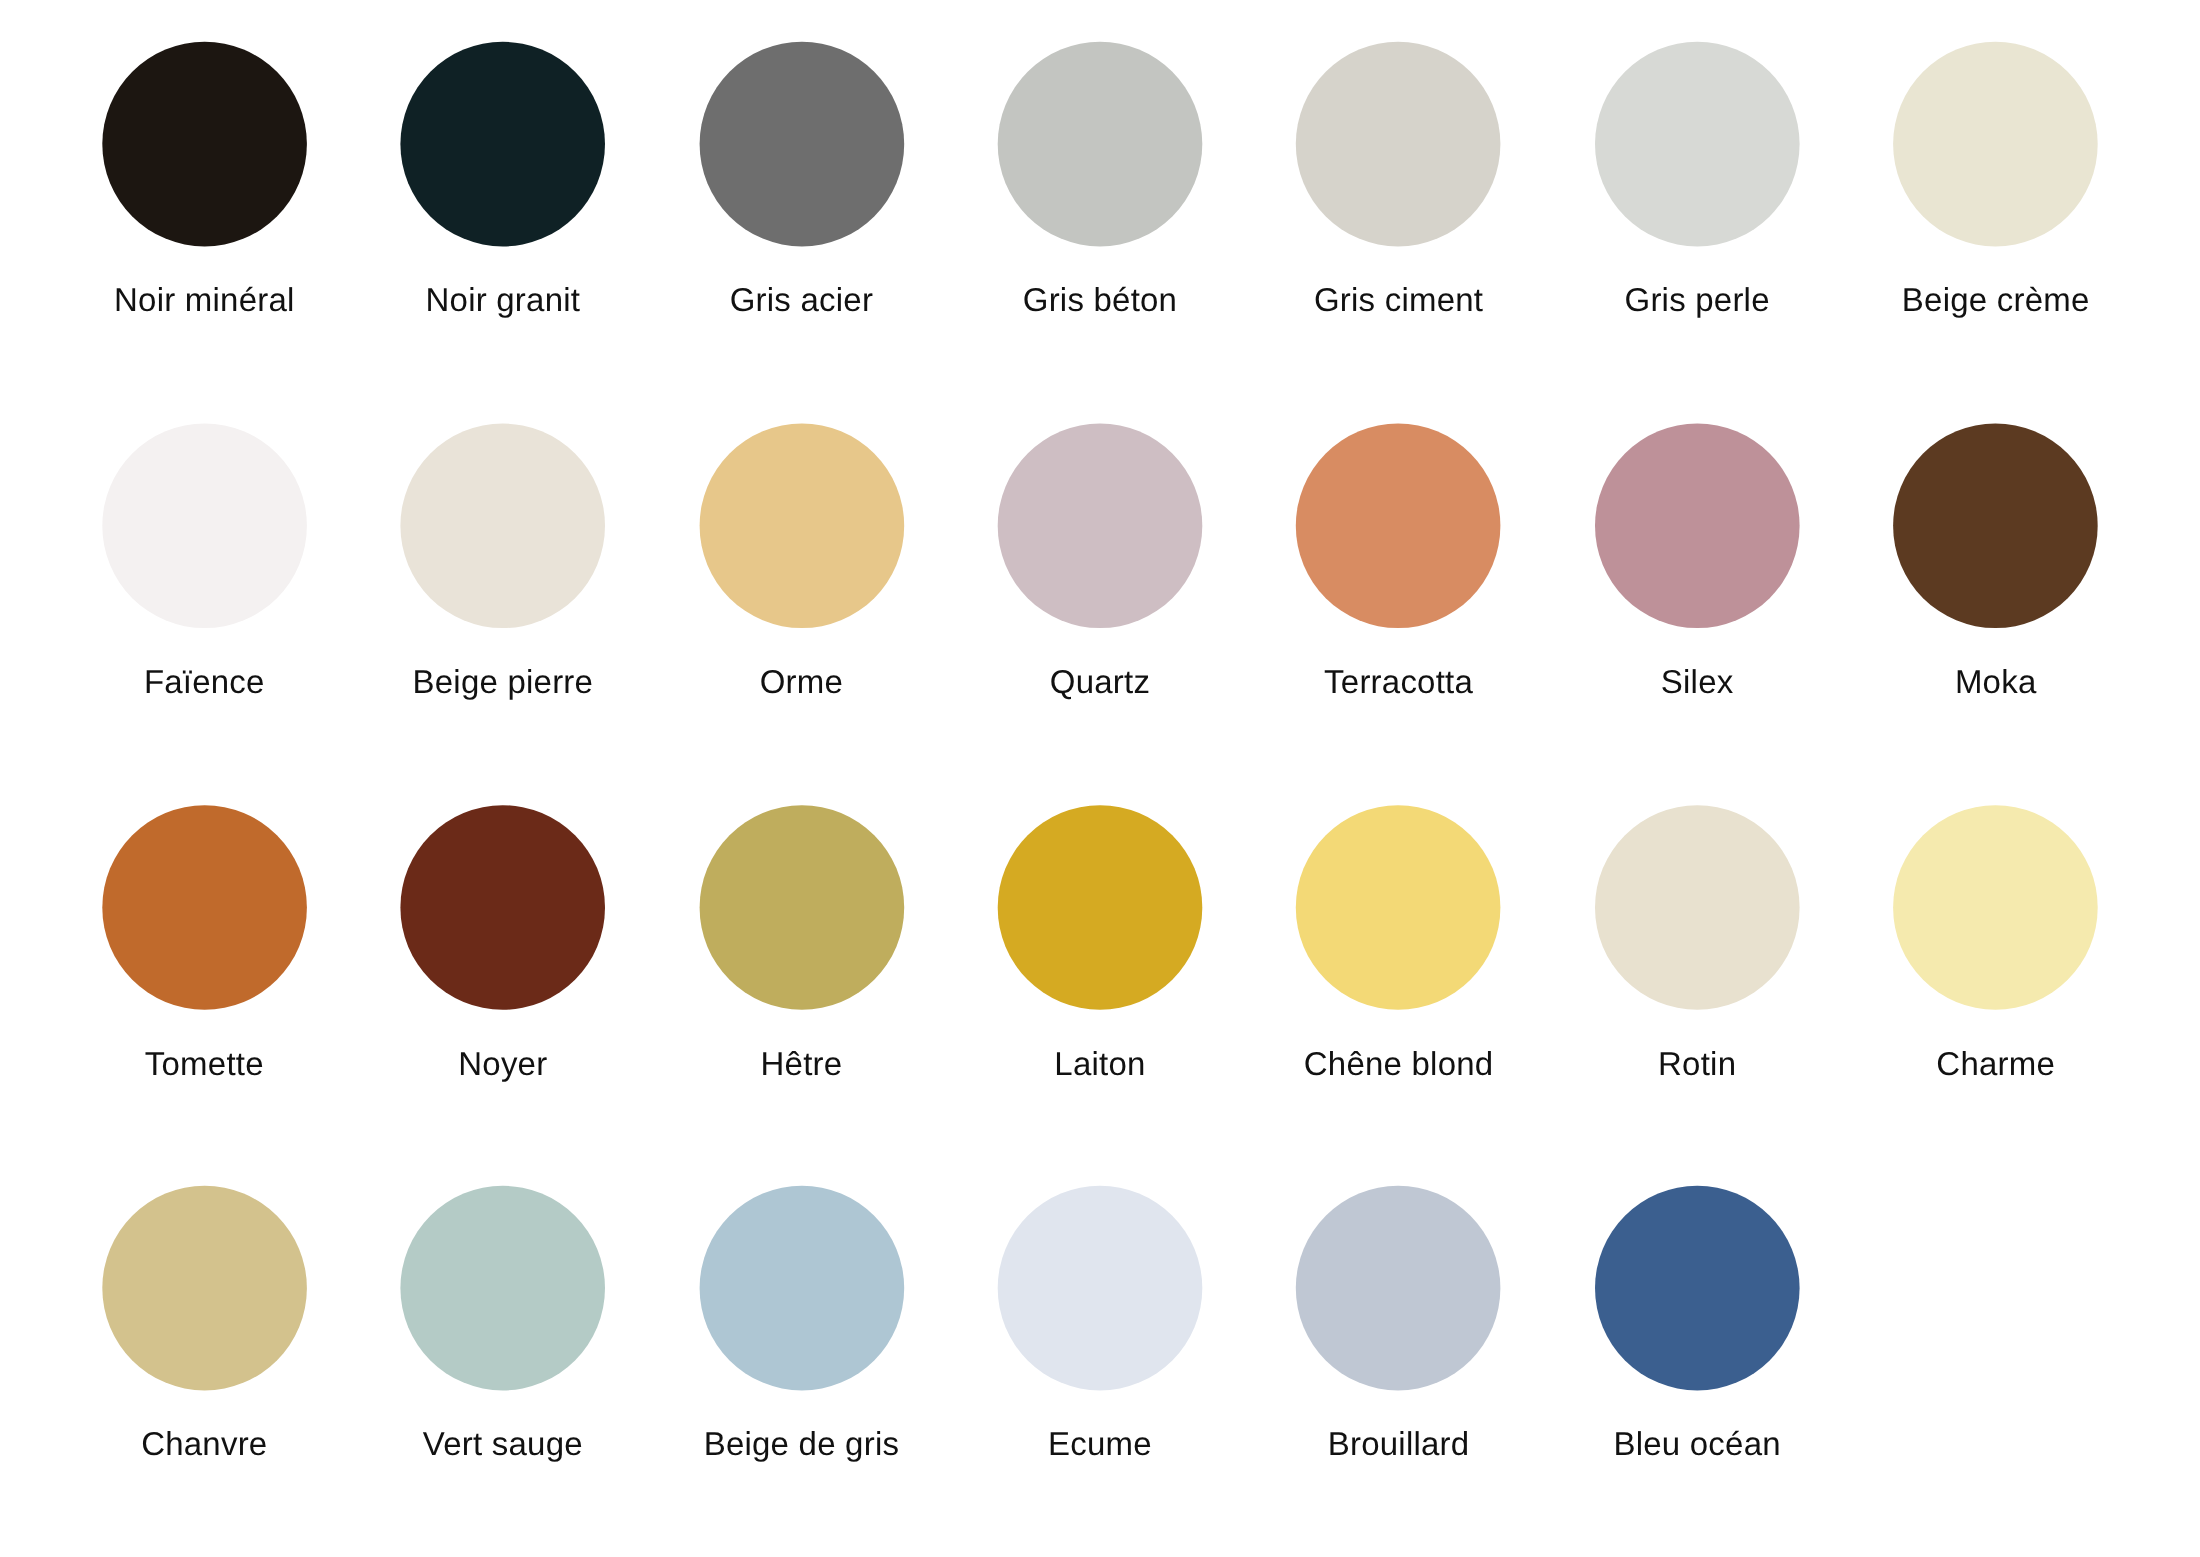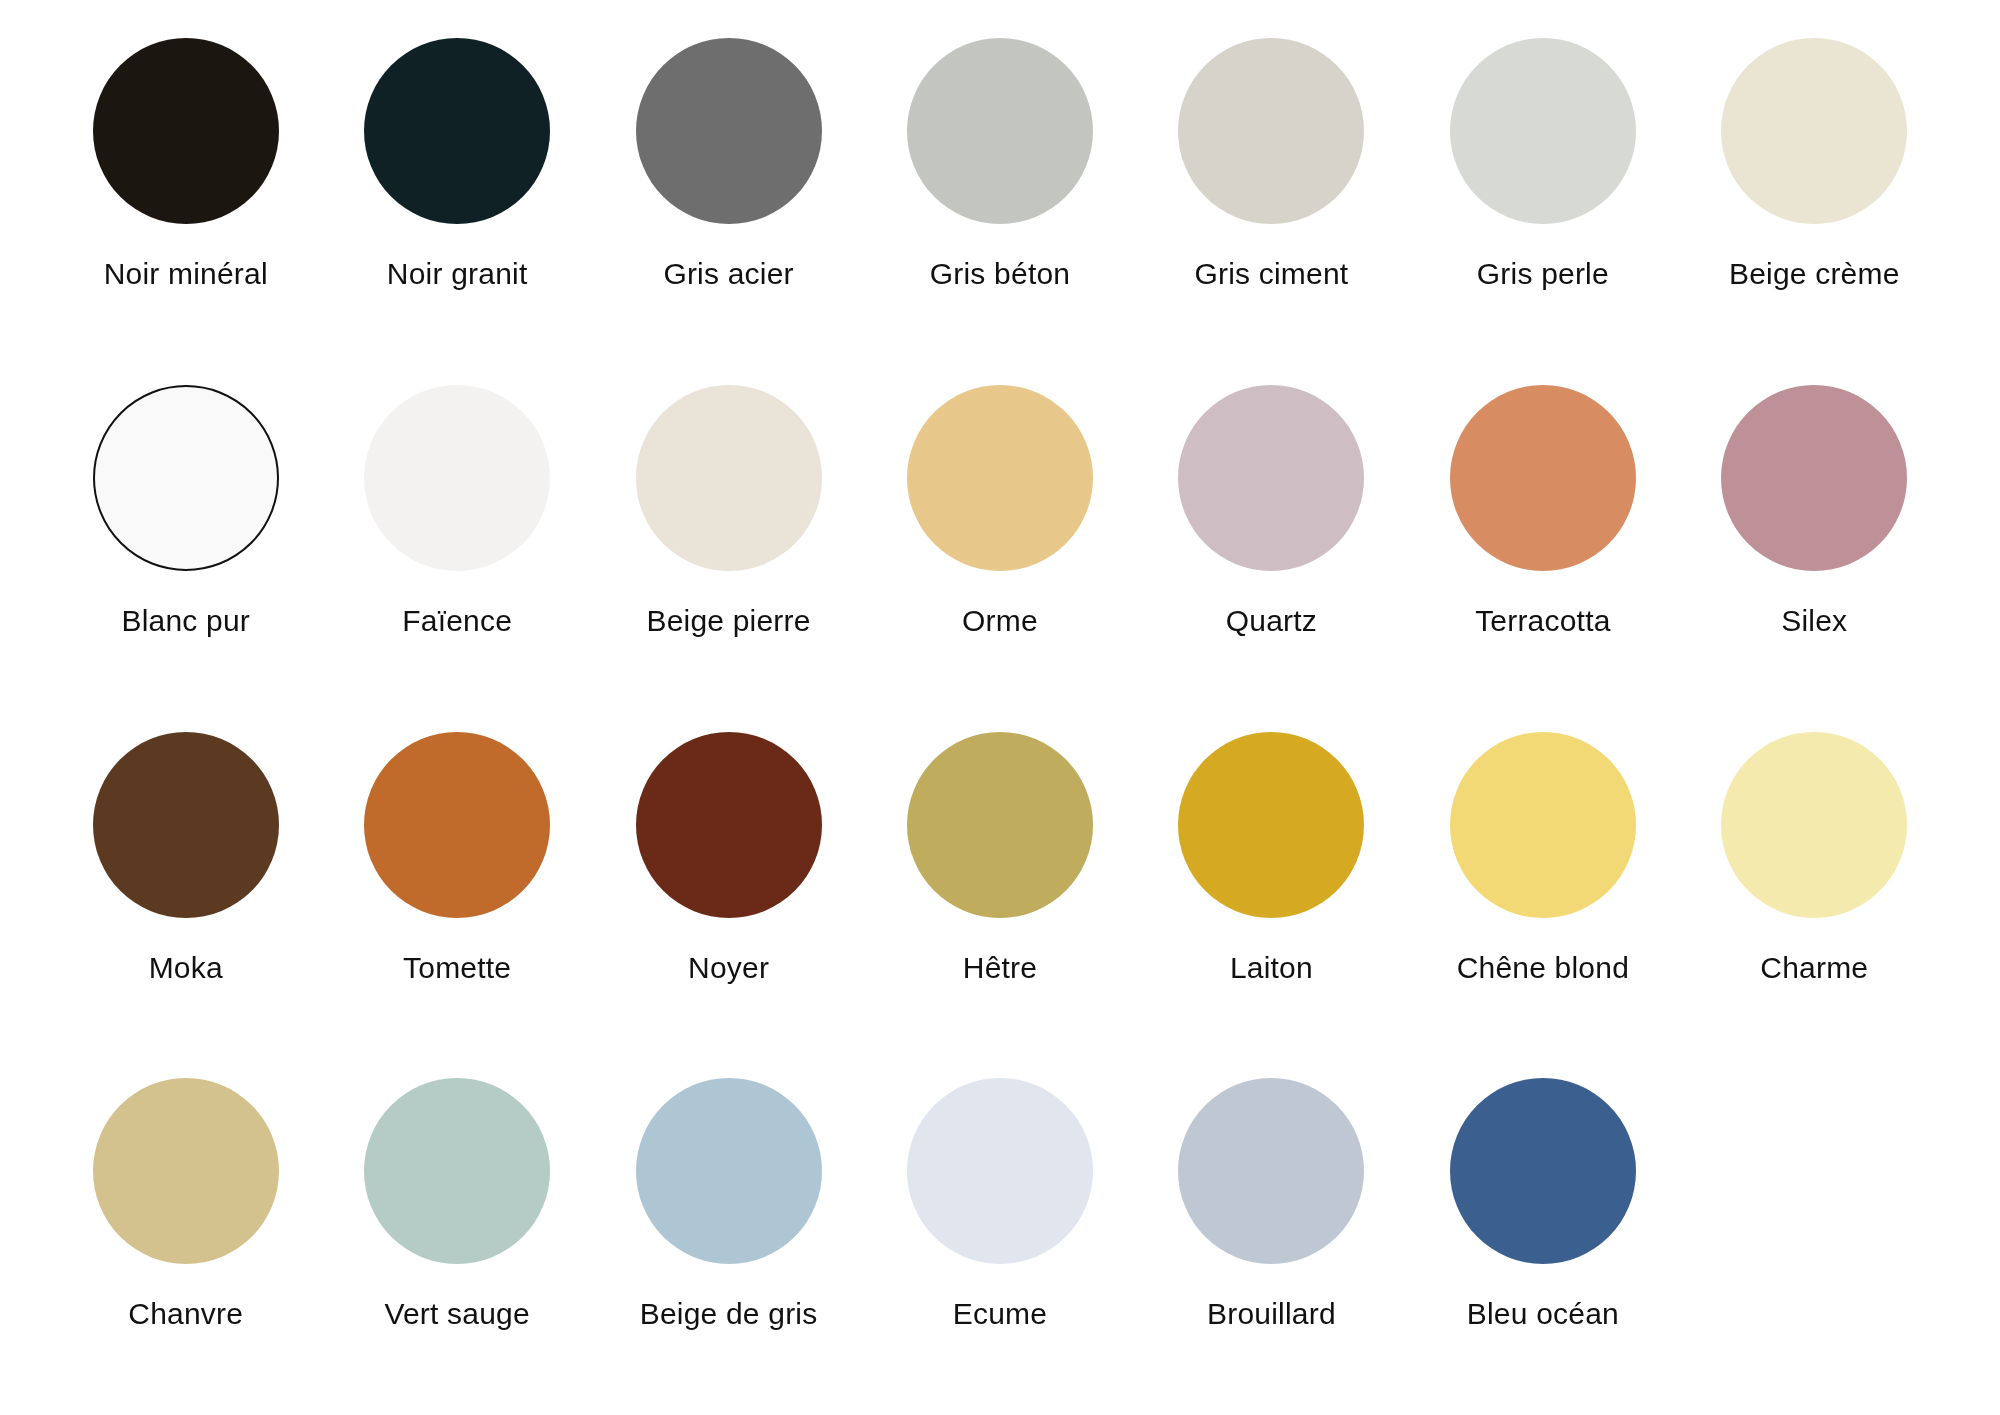--- a/index.html
+++ b/index.html
@@ -86,24 +86,20 @@
     </div>
     <div class="swatch-cell">
       <div class="swatch-disc" style="background-color: rgb(215, 217, 213);"></div>
       <div class="swatch-label">Gris perle</div>
     </div>
     <div class="swatch-cell">
       <div class="swatch-disc" style="background-color: rgb(233, 229, 210);"></div>
       <div class="swatch-label">Beige crème</div>
     </div>
     <div class="swatch-cell">
-      <div class="swatch-disc outlined" style="background-color: rgb(249, 249, 249);"></div>
-      <div class="swatch-label">Blanc pur</div>
-    </div>
-    <div class="swatch-cell">
       <div class="swatch-disc" style="background-color: rgb(244, 241, 241);"></div>
       <div class="swatch-label">Faïence</div>
     </div>
     <div class="swatch-cell">
       <div class="swatch-disc" style="background-color: rgb(233, 227, 216);"></div>
       <div class="swatch-label">Beige pierre</div>
     </div>
     <div class="swatch-cell">
       <div class="swatch-disc" style="background-color: rgb(231, 199, 138);"></div>
       <div class="swatch-label">Orme</div>
@@ -138,20 +134,24 @@
     </div>
     <div class="swatch-cell">
       <div class="swatch-disc" style="background-color: rgb(213, 170, 34);"></div>
       <div class="swatch-label">Laiton</div>
     </div>
     <div class="swatch-cell">
       <div class="swatch-disc" style="background-color: rgb(243, 217, 118);"></div>
       <div class="swatch-label">Chêne blond</div>
     </div>
     <div class="swatch-cell">
+      <div class="swatch-disc" style="background-color: rgb(232, 225, 207);"></div>
+      <div class="swatch-label">Rotin</div>
+    </div>
+    <div class="swatch-cell">
       <div class="swatch-disc" style="background-color: rgb(245, 234, 174);"></div>
       <div class="swatch-label">Charme</div>
     </div>
     <div class="swatch-cell">
       <div class="swatch-disc" style="background-color: rgb(211, 194, 141);"></div>
       <div class="swatch-label">Chanvre</div>
     </div>
     <div class="swatch-cell">
       <div class="swatch-disc" style="background-color: rgb(180, 203, 198);"></div>
       <div class="swatch-label">Vert sauge</div>

